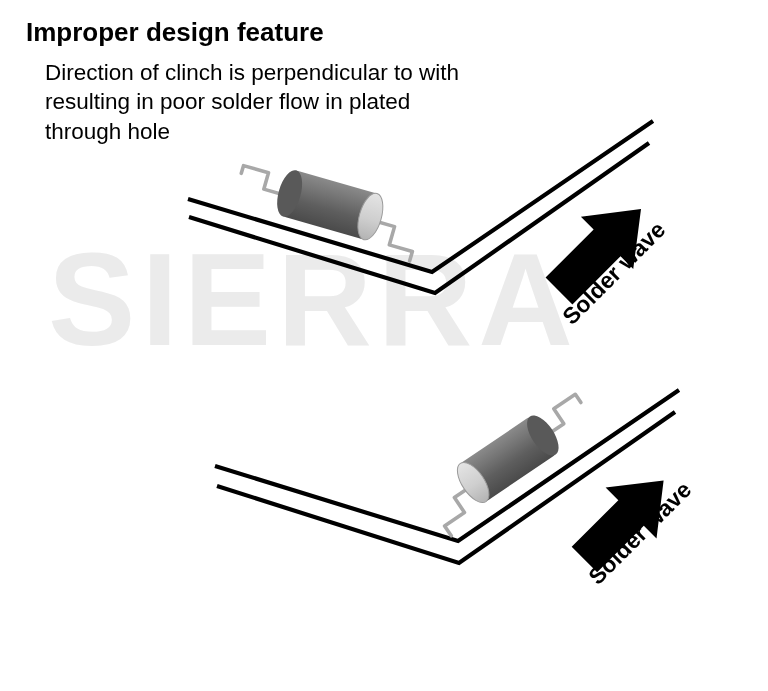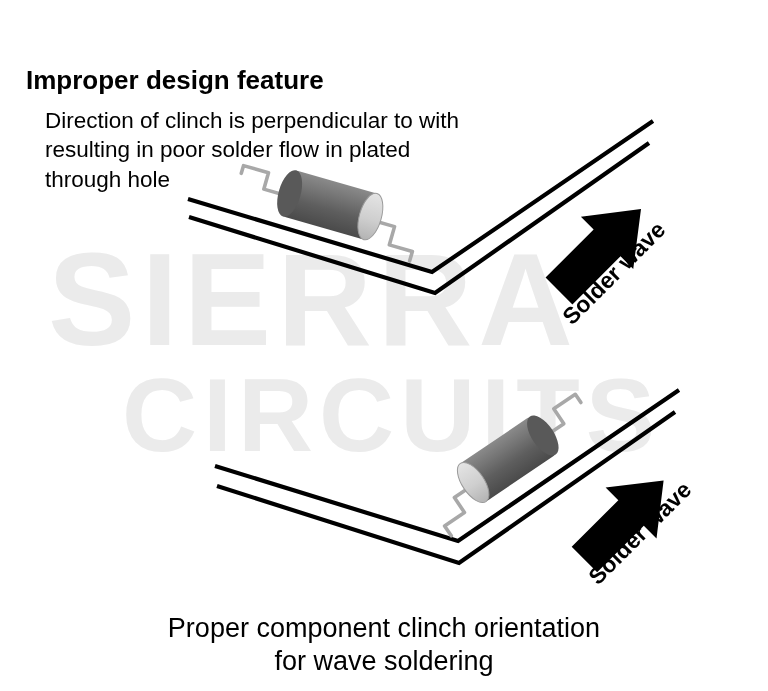--- a/index.html
+++ b/index.html
@@ -36,21 +36,21 @@
     font-size: 131px;
     letter-spacing: 6px;
   }
   #wm-circuits {
     left: 122px;
     top: 356px;
     font-size: 104px;
     letter-spacing: 6px;
   }
   
-  .text-layer { position: absolute; z-index: 3; margin-top: 48px; }
+  .text-layer { position: absolute; z-index: 3; }
   .section-title {
     font-weight: 700;
     font-size: 26px;
     line-height: 1.1;
     color: #000000;
     white-space: nowrap;
   }
   .section-body {
     font-weight: 400;
     font-size: 22.5px;
@@ -104,21 +104,20 @@
     font-size: 23px;
     fill: #000000;
   }
 </style>
 </head>
 <body>
 
 <div id="figure">
 
   <div class="watermark" id="wm-sierra">SIERRA</div>
-  <div class="watermark" id="wm-circuits">CIRCUITS</div>
 
   <svg id="diagram" viewBox="0 0 768 691">
 
     <defs>
 
       <linearGradient id="bodyShade" x1="0" y1="0" x2="0" y2="1">
         <stop offset="0%" stop-color="#8a8a8a"></stop>
         <stop offset="28%" stop-color="#767676"></stop>
         <stop offset="60%" stop-color="#5e5e5e"></stop>
         <stop offset="100%" stop-color="#4a4a4a"></stop>
@@ -179,18 +178,14 @@
       </g>
 
       <text class="wave-label" x="598" y="586" transform="rotate(-45 598 586)">Solder wave</text>
     </g>
   </svg>
 
   <div class="text-layer section-title" id="improper-title">Improper design feature</div>
   <div class="text-layer section-body" id="improper-body">Direction of clinch is perpendicular to with resulting in poor solder flow in plated through hole</div>
 
 
-  <div id="caption">
-    <div>Proper component clinch orientation</div>
-    <div>for wave soldering</div>
-  </div>
 
 </div>
 
 </body></html>

